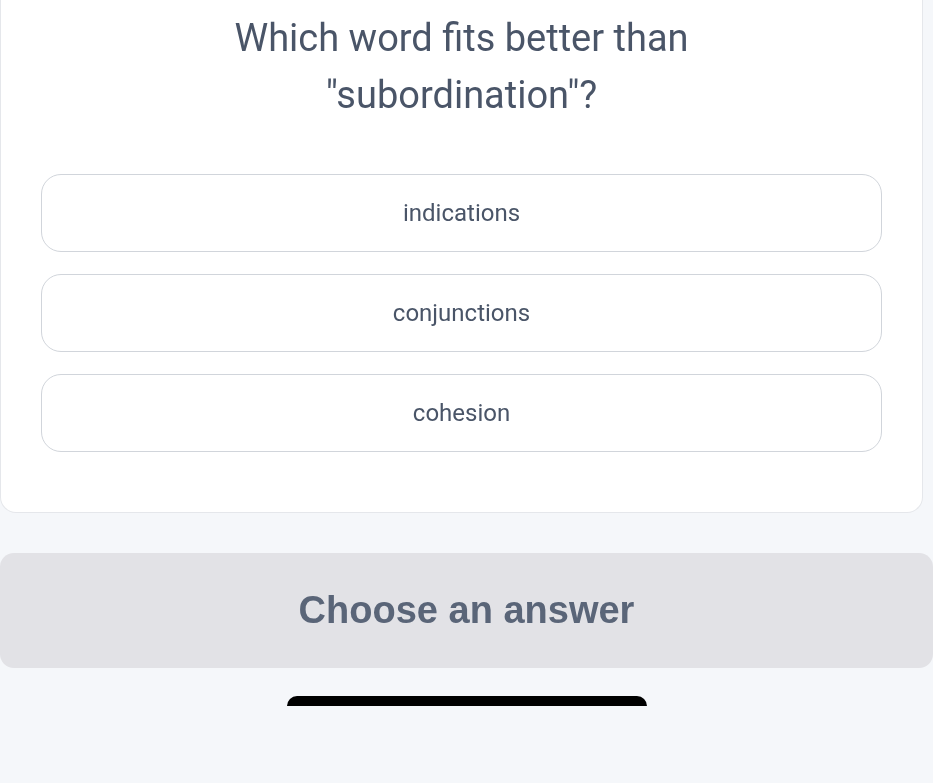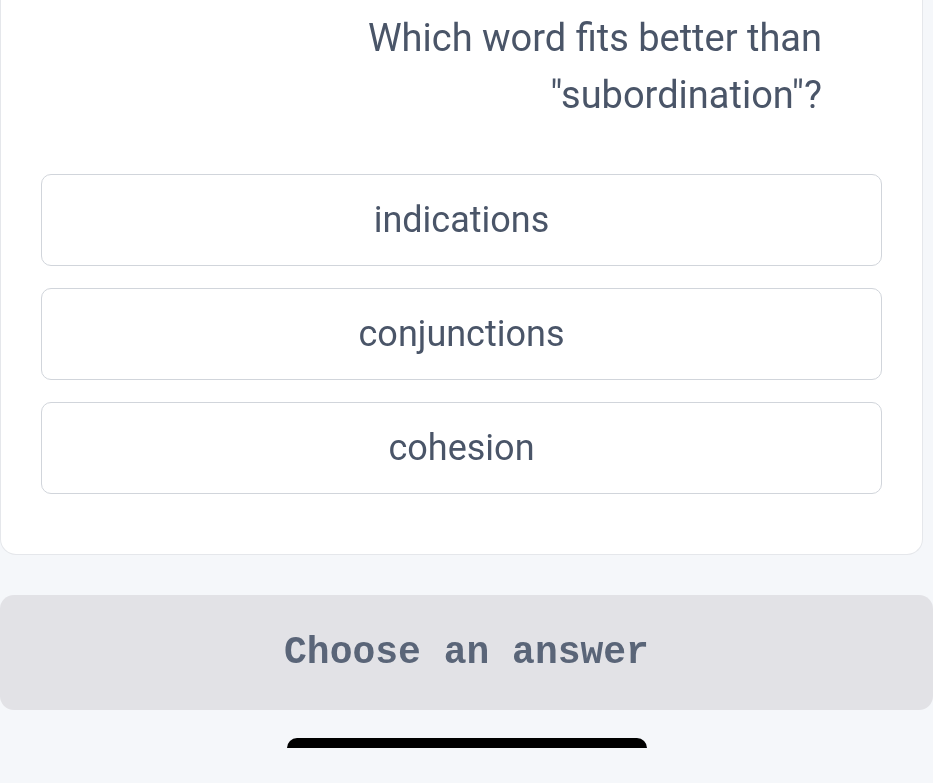--- a/index.html
+++ b/index.html
@@ -23,59 +23,59 @@
       border-top: none;
       padding: 0 40px 60px 40px;
       margin: 0 10px 0 0;
       position: relative;
     }
     
     .question-text {
       font-size: 38px;
       font-weight: 400;
       color: #4a5568;
-      text-align: right;
+      text-align: center;
       line-height: 1.5;
       padding: 10px 60px 50px 60px;
     }
     
     .options-container {
       display: flex;
       flex-direction: column;
       gap: 22px;
     }
     
     .option-button {
       width: 100%;
       padding: 24px 20px;
       background: #ffffff;
       border: 1.5px solid #d1d5db;
-      border-radius: 10px;
-      font-size: 36px;
+      border-radius: 20px;
+      font-size: 24px;
       font-weight: 400;
       color: #4a5568;
       text-align: center;
       cursor: pointer;
       font-family: inherit;
       transition: background 0.15s;
     }
     
     .submit-button {
       width: 100%;
       margin: 40px 0 0 0;
       padding: 36px 20px;
       background: #e2e2e6;
       border: none;
       border-radius: 14px;
       font-size: 38px;
       font-weight: 700;
       color: #5a6578;
       text-align: center;
       cursor: pointer;
-      font-family: Liberation Mono, monospace;
+      font-family: Liberation Sans, sans-serif;
     }
     
     .bottom-element {
       width: 360px;
       height: 10px;
       background: #000000;
       border-radius: 20px 20px 0 0;
       margin: 28px auto 0 auto;
     }
   </style>

